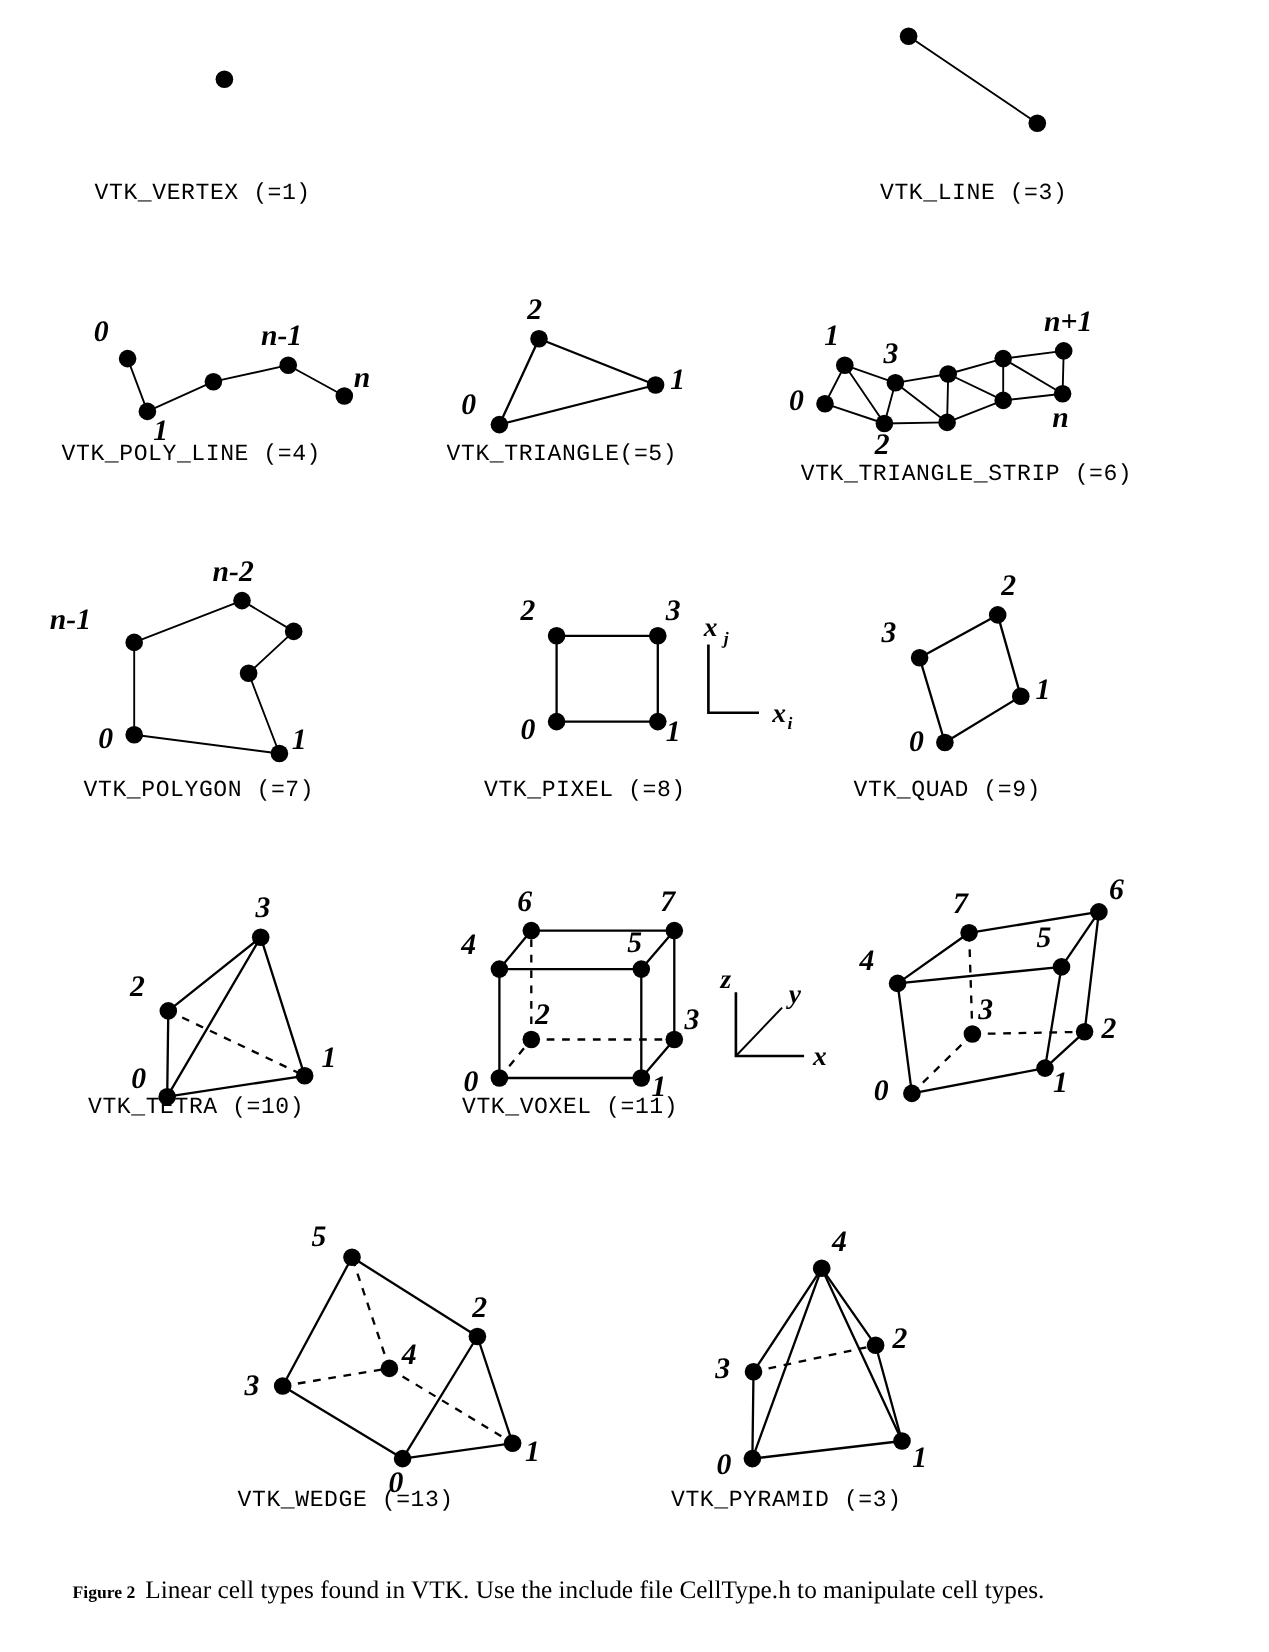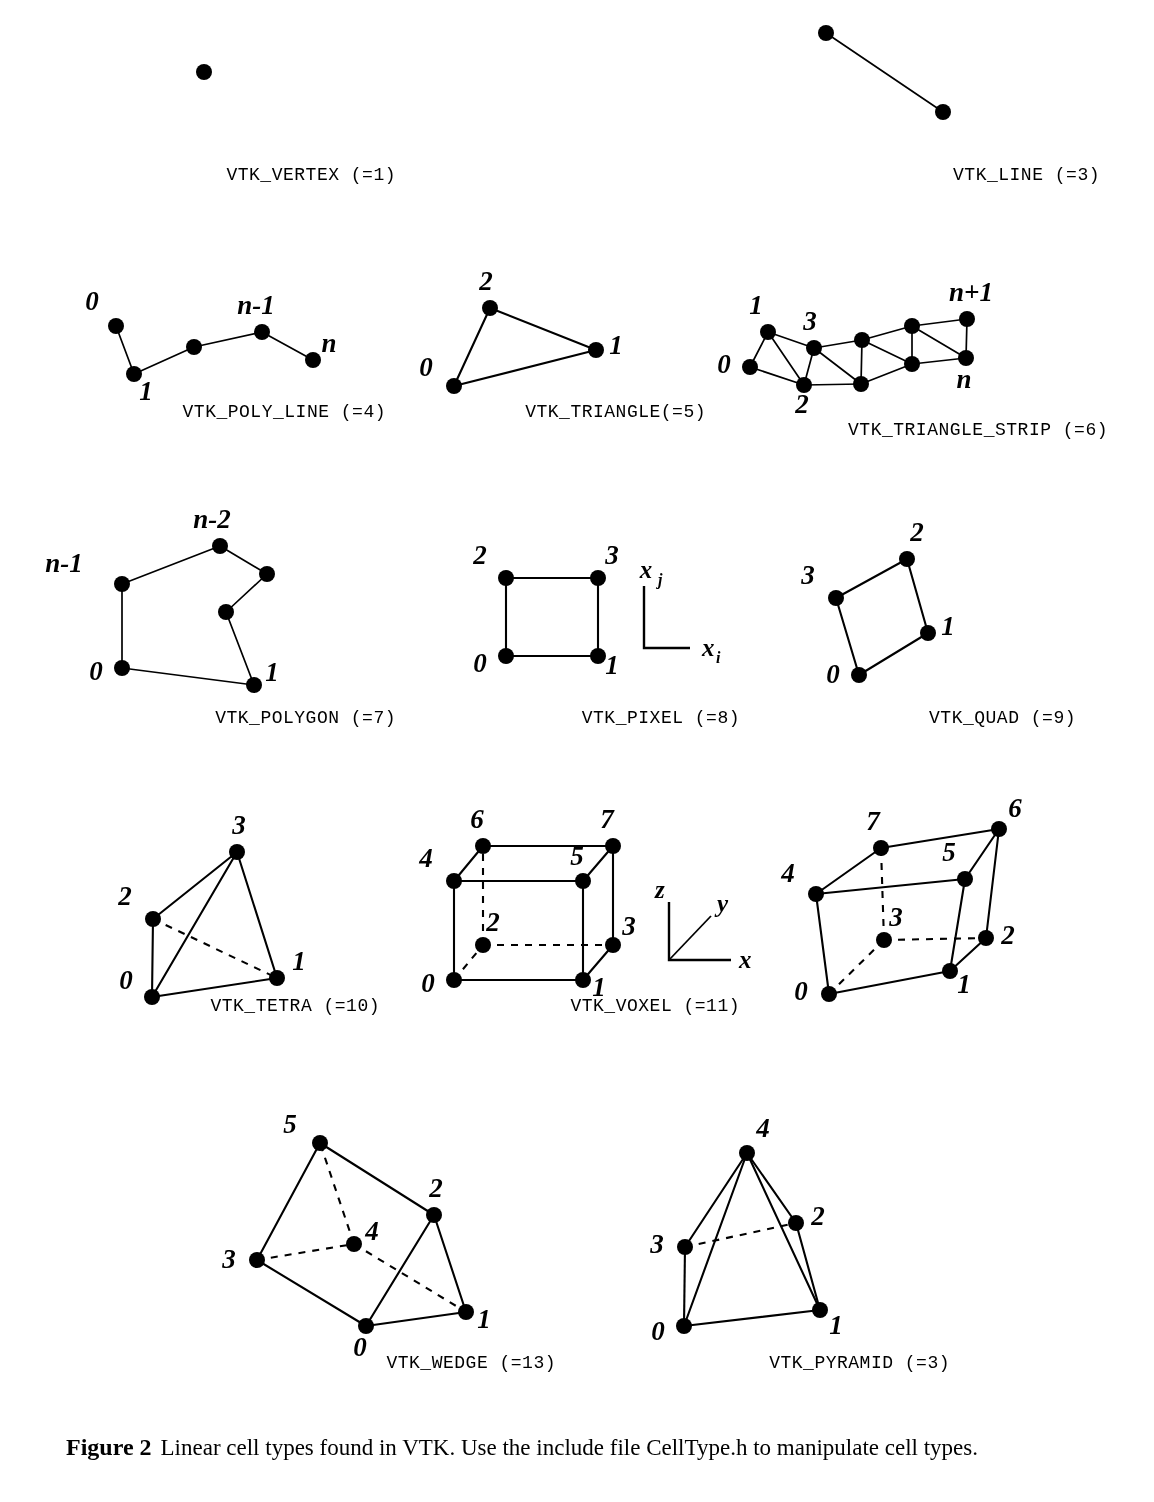--- a/index.html
+++ b/index.html
@@ -25,23 +25,23 @@
     position: absolute;
   }
   .cell-canvas {
     display: block;
     overflow: visible;
   }
   .cell-label {
     position: absolute;
     left: 0;
     width: 100%;
-    text-align: right;
+    text-align: left;
     font-family: "Liberation Mono", monospace;
-    font-size: 18px;
+    font-size: 21px;
     letter-spacing: 0.5px;
     white-space: pre;
     color: #000000;
   }
   .edge-solid {
     stroke: #000000;
     stroke-width: 2.1;
     fill: none;
     stroke-linecap: round;
   }
@@ -98,21 +98,21 @@
     left: 66px;
     top: 1432px;
     width: 1030px;
     font-family: "Liberation Serif", serif;
     font-size: 23px;
     line-height: 1.25;
     color: #000000;
   }
   #figure-caption .caption-label {
     font-weight: bold;
-    font-size: 24px;
+    font-size: 16px;
     margin-right: 9px;
   }
 </style>
 </head>
 <body>
 
 <div id="figure-root">
     <div class="cell-panel" style="left: 86px; top: 10px; width: 310px; height: 190px;">
       <svg class="cell-canvas" width="310" height="190" viewBox="0 0 310 190">
         <circle cx="118" cy="62" r="8" class="node-dot"></circle>

